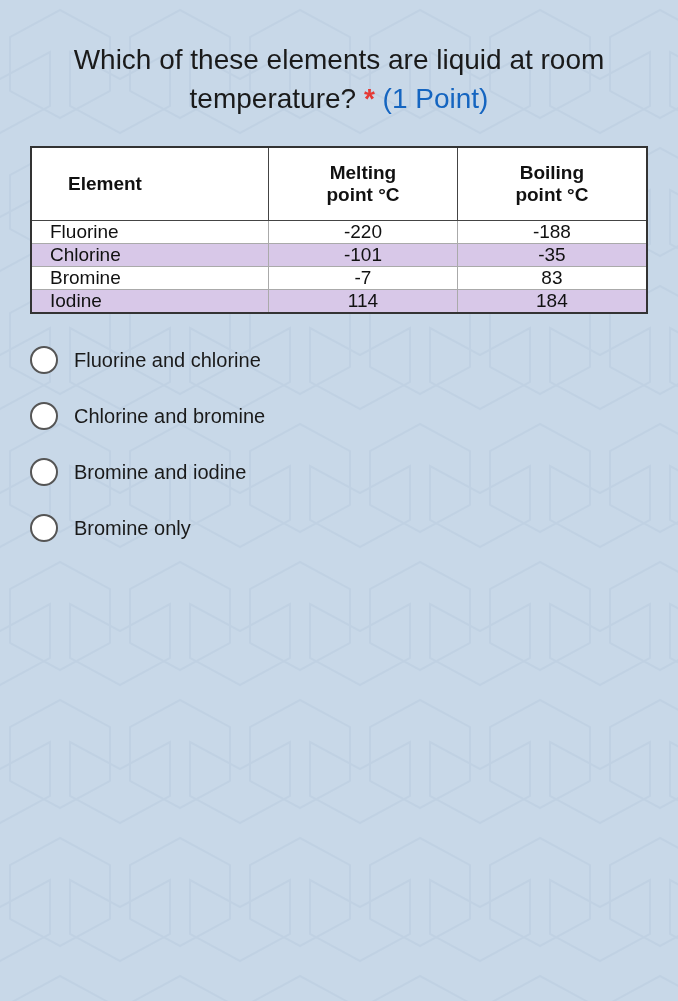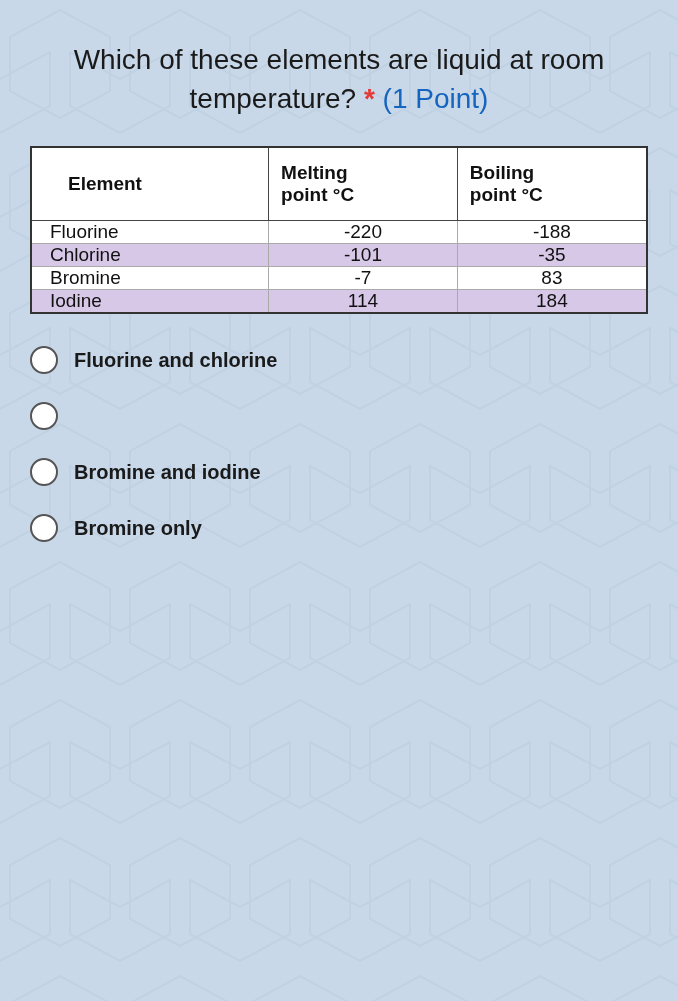--- a/index.html
+++ b/index.html
@@ -65,21 +65,21 @@
       border-collapse: collapse;
       background: white;
       border: 2px solid #333;
     }
 
     thead tr th {
       background: white;
       font-weight: 700;
       font-size: 19px;
       padding: 14px 12px;
-      text-align: left;
+      text-align: center;
       border: 1.5px solid #444;
       color: #111;
       vertical-align: middle;
     }
 
     thead tr th:first-child {
       text-align: left;
       padding-left: 36px;
     }
 
@@ -124,21 +124,21 @@
       border-radius: 50%;
       border: 2px solid #555;
       background: white;
       flex-shrink: 0;
       margin-right: 16px;
     }
 
     .option-label {
       font-size: 20px;
       color: #1a1a1a;
-      font-weight: 700;
+      font-weight: 400;
     }
   </style>
 </head>
 <body>
 
 <div class="hex-bg">
   <svg xmlns="http://www.w3.org/2000/svg" width="678" height="1001">
     <defs>
       <pattern id="hex-pattern" x="0" y="0" width="120" height="138" patternUnits="userSpaceOnUse">
 
@@ -194,20 +194,21 @@
   </div>
 
   <div class="options">
     <div id="options-container">
         <div class="option-item">
       <div class="radio-circle"></div>
       <span class="option-label">Fluorine and chlorine</span>
     </div>
         <div class="option-item">
       <div class="radio-circle"></div>
+      <span class="option-label">Chlorine and bromine</span>
     </div>
         <div class="option-item">
       <div class="radio-circle"></div>
       <span class="option-label">Bromine and iodine</span>
     </div>
         <div class="option-item">
       <div class="radio-circle"></div>
       <span class="option-label">Bromine only</span>
     </div>
       </div>

